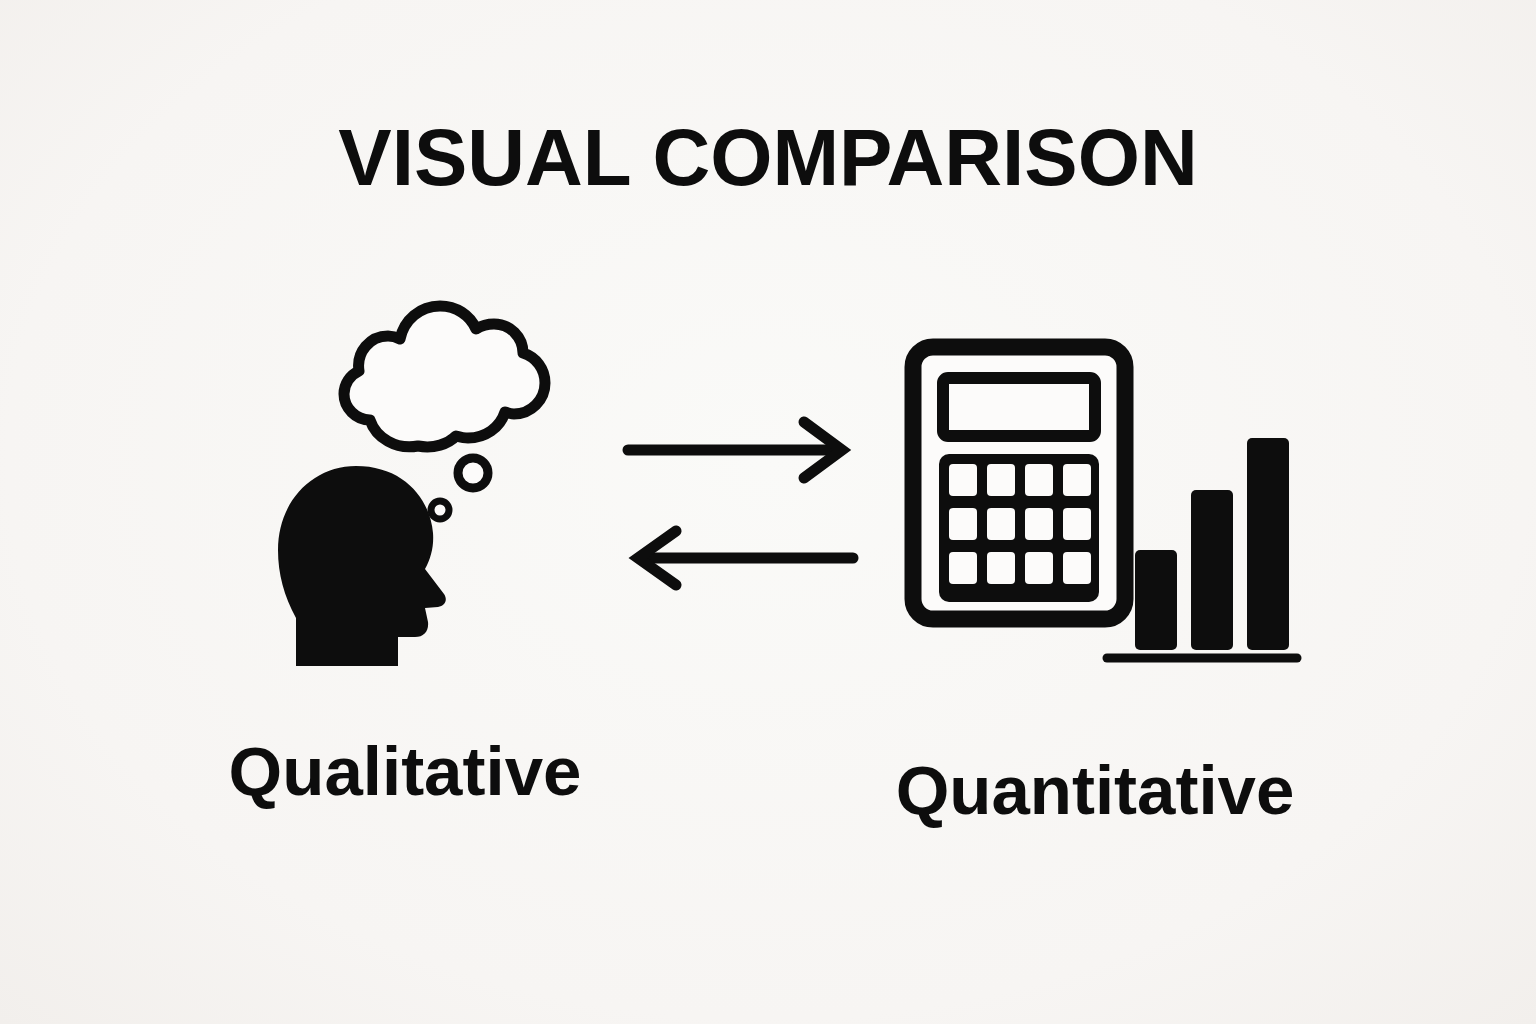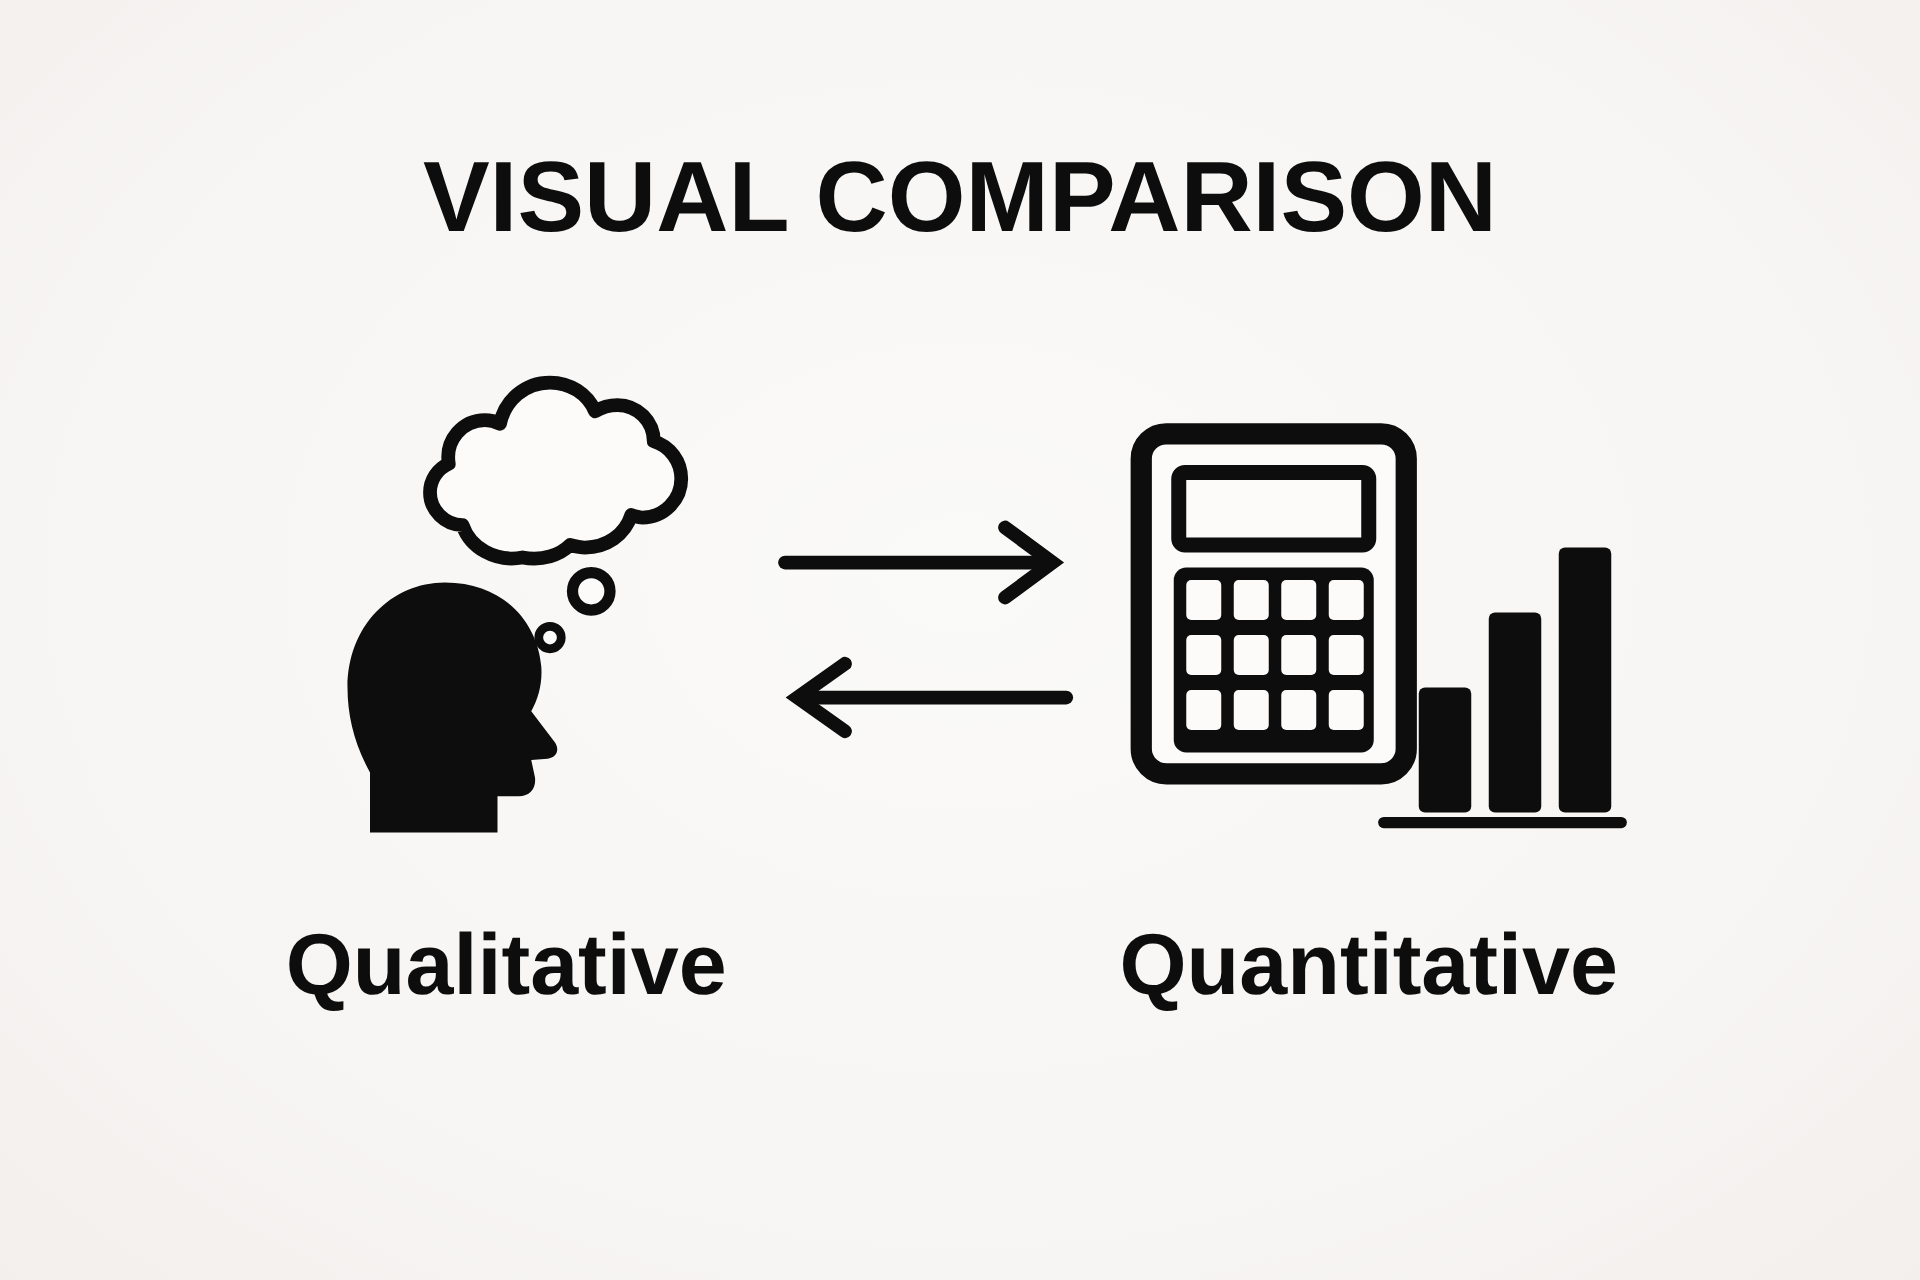--- a/index.html
+++ b/index.html
@@ -41,21 +41,21 @@
   .label {
     position: absolute;
     top: 732px;
     transform: translateX(-50%);
     font-size: 69px;
     font-weight: 700;
     white-space: nowrap;
     color: var(--fg);
   }
   .label-left { left: 405px; }
-  .label-right { left: 1095px; }
+  .label-right { left: 1095px; margin-top: 19px; }
 </style>
 </head>
 <body>
 
 <div class="canvas">
 
   <h1 class="title">VISUAL COMPARISON</h1>
 
   <div class="icon thinking-head">
     <svg width="330" height="385" viewBox="0 0 330 385" fill="none" xmlns="http://www.w3.org/2000/svg">

